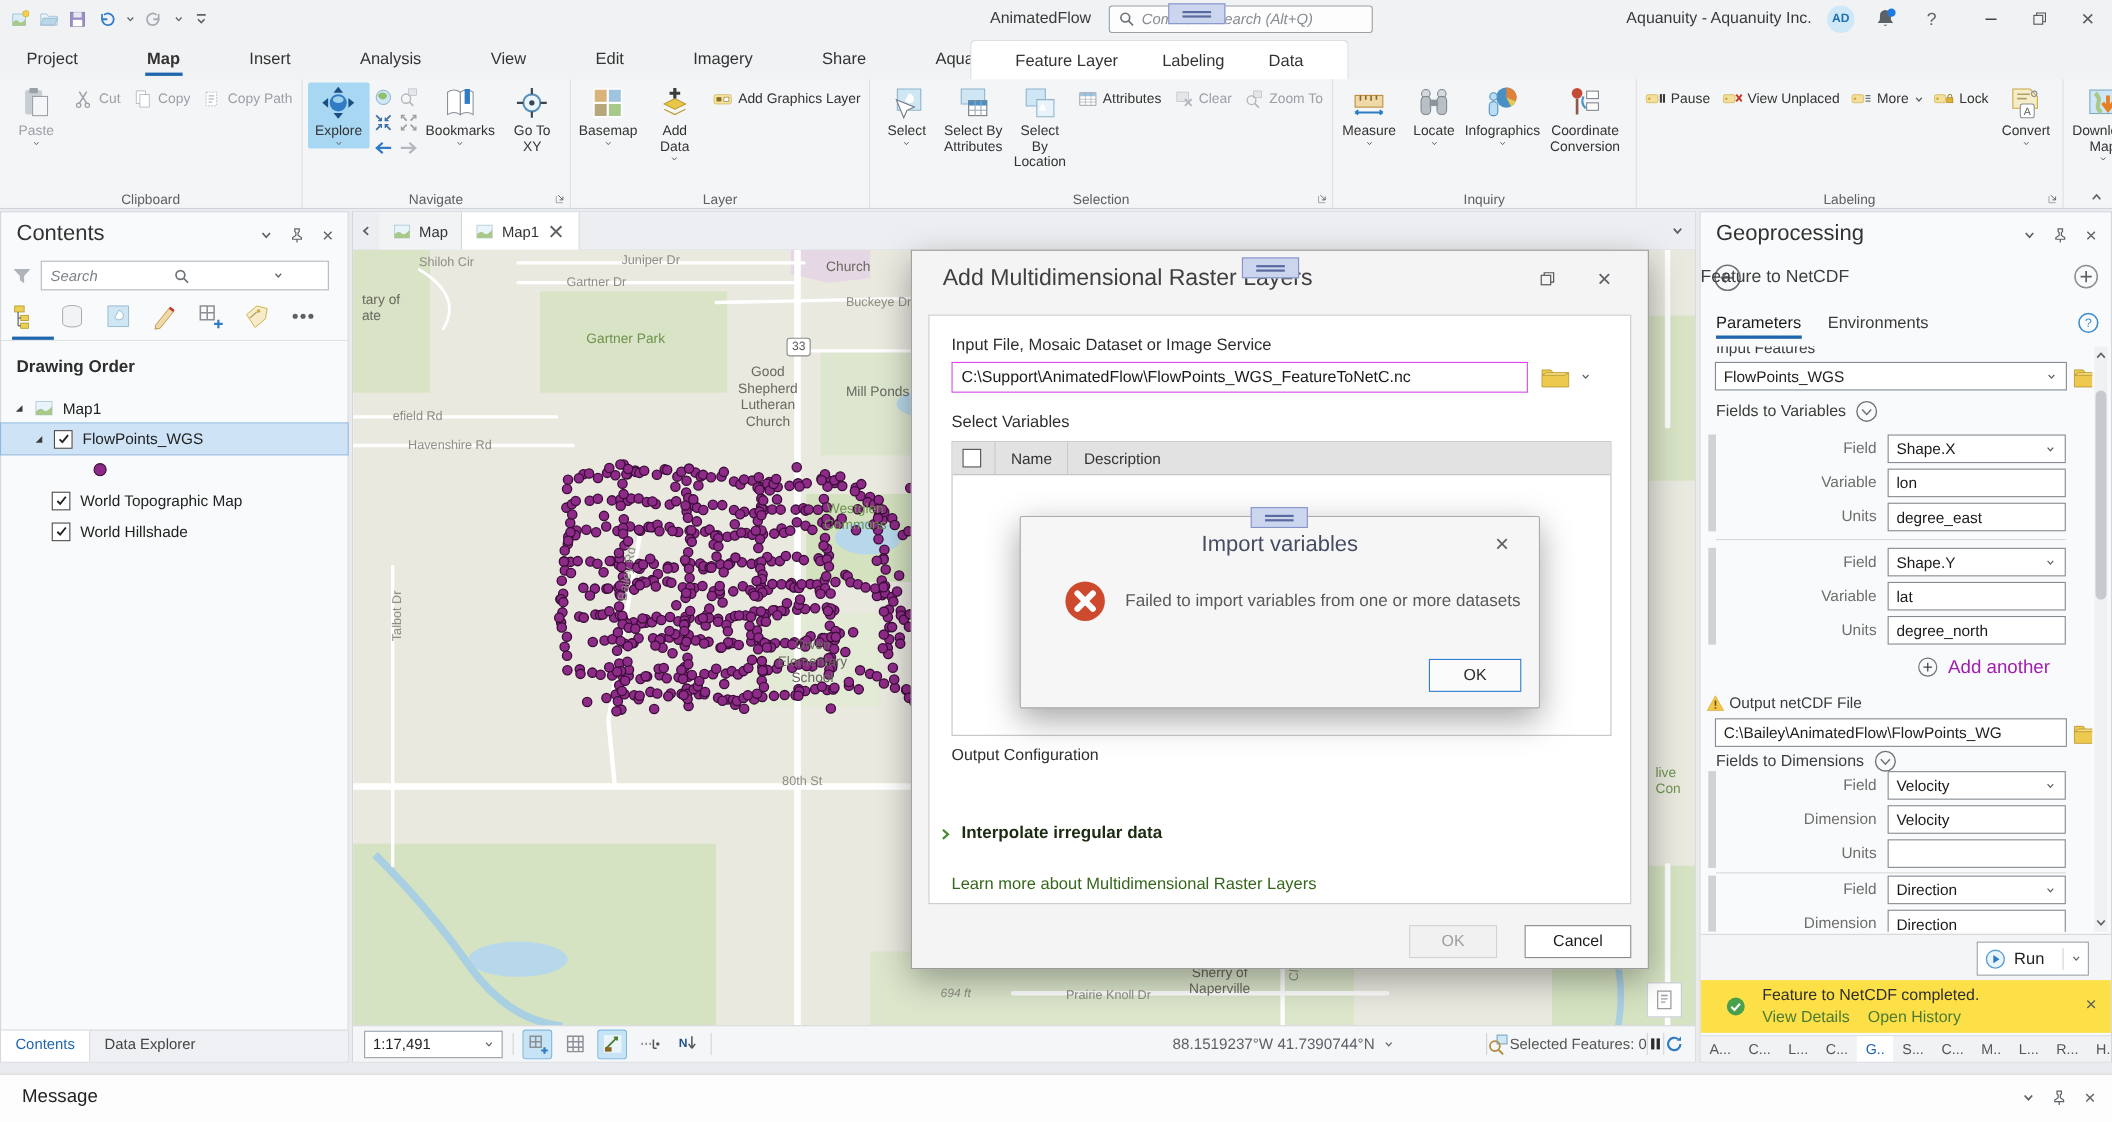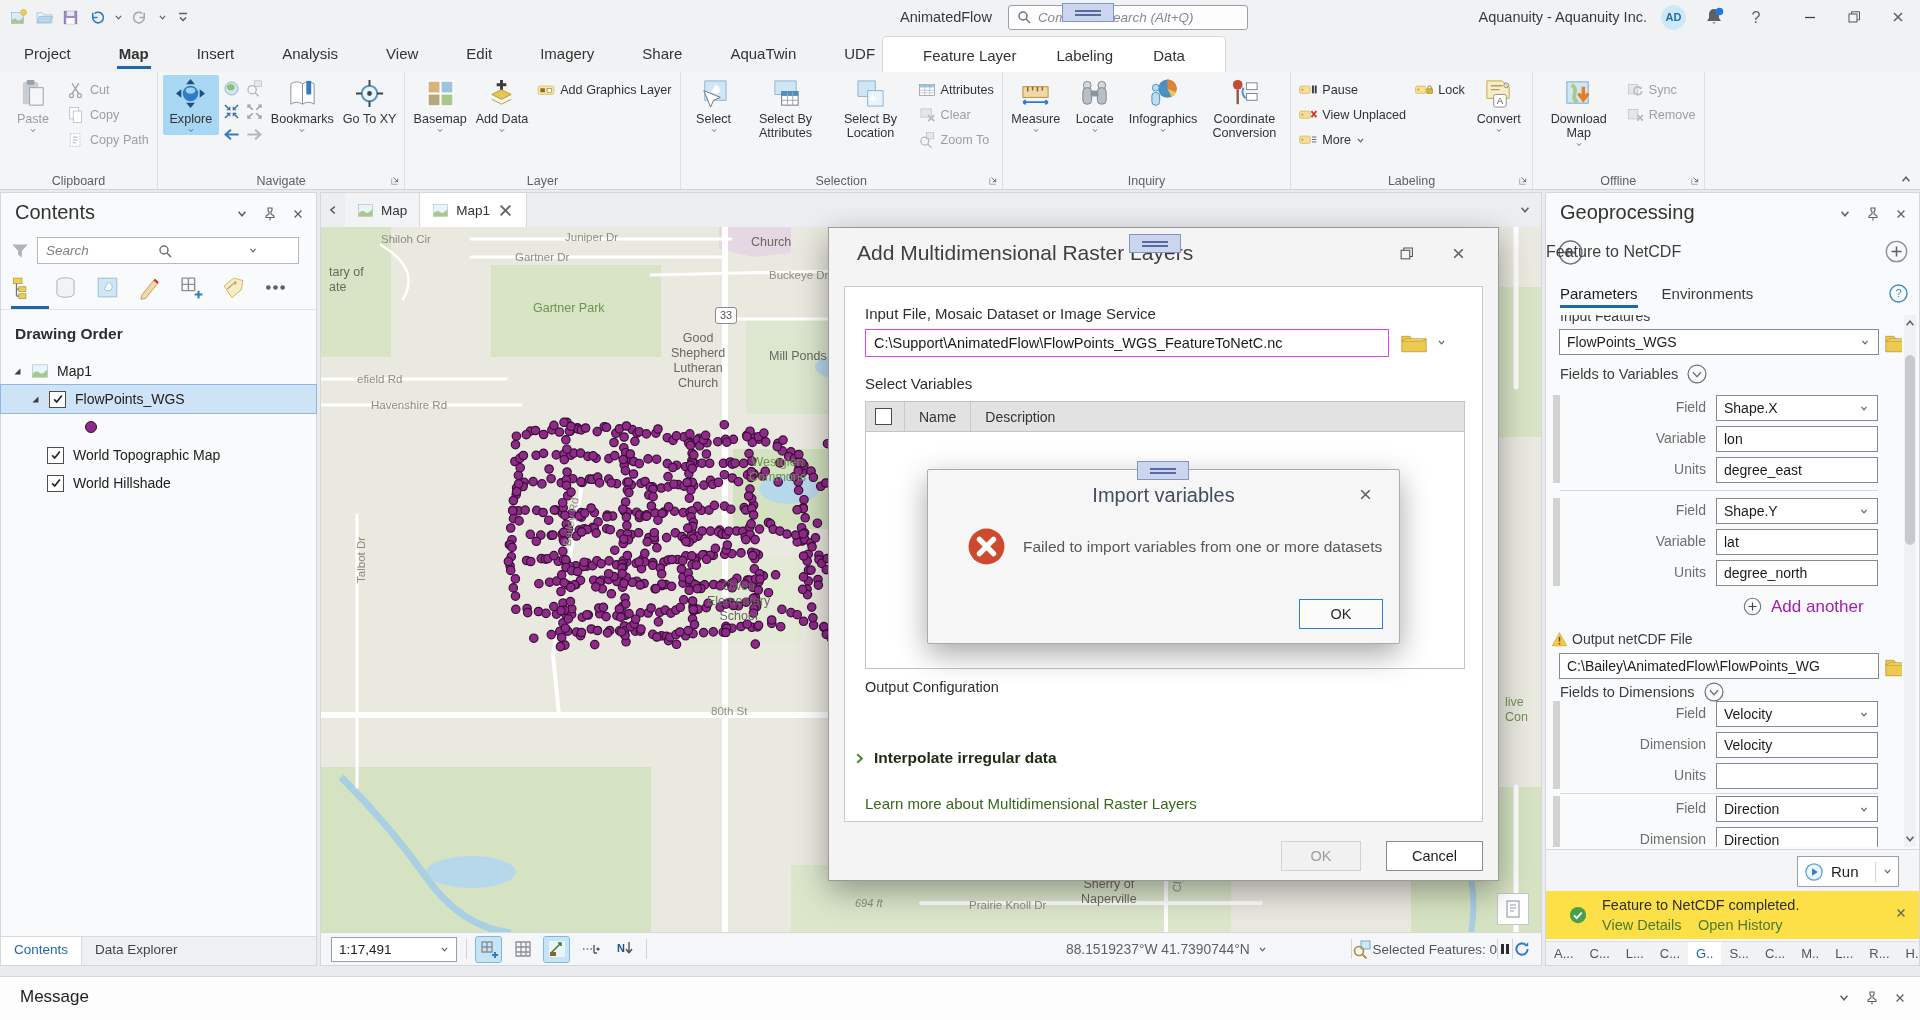--- a/index.html
+++ b/index.html
@@ -18,40 +18,40 @@
   .drag-chip{position:absolute;width:50px;height:17px;background:#ccd5ee;border:1px solid#8494c8;display:flex;flex-direction:column;justify-content:center;align-items:center;gap:2px;z-index:5;}
   .drag-chip i{display:block;width:26px;height:2px;background:#5a6aa0;}
   .tb-right{margin-left:auto;display:flex;align-items:center;}
   .tb-account{font-size:14.5px;color:#3a3a3a;margin-right:14px;}
   .avatar{width:25px;height:25px;border-radius:50%;background:#cfe8f7;color:#1d6fae;font-size:11px;font-weight:bold;display:flex;align-items:center;justify-content:center;margin-right:18px;}
   .tb-ico{width:20px;height:20px;margin-right:22px;}
   .winbtn{width:44px;height:34px;display:flex;align-items:center;justify-content:center;}
 
   
   .menubar{position:absolute;top:34px;left:0;right:0;height:38px;background:#f0f2f4;}
-  #menu-tabs{display:flex;padding-left:24px;gap:48px;height:38px;align-items:center;}
+  #menu-tabs{display:flex;padding-left:24px;gap:63px;height:38px;align-items:center;}
   .mtab{font-size:15px;color:#333;position:relative;height:38px;display:flex;align-items:center;}
   .mtab.active{font-weight:bold;}
   .mtab.active::after{content:"";position:absolute;left:-2px;right:-2px;bottom:3px;height:3px;background:#1f66ad;}
   .ctx-group{position:absolute;left:882px;top:2px;height:36px;width:342px;background:#fff;border:1px solid #d5d8db;border-bottom:none;border-radius:5px 5px 0 0;display:flex;align-items:center;justify-content:space-evenly;}
   .ctx-group .mtab{height:34px;}
 
   
   .ribbon{position:absolute;top:72px;left:0;right:0;height:117px;background:#f4f5f7;border-bottom:1px solid #d0d4d9;display:flex;align-items:stretch;}
   .rgroup{position:relative;display:flex;flex-direction:column;border-right:1px solid #dcdfe3;padding:3px 5px 16px;}
   .rg-content{display:flex;align-items:flex-start;gap:3px;flex:1;}
   .rg-label{position:absolute;bottom:1px;left:0;right:0;text-align:center;font-size:12.5px;color:#5c6166;}
   .rg-launcher{position:absolute;right:2px;bottom:3px;width:12px;height:12px;}
   .rbig{display:flex;flex-direction:column;align-items:center;min-width:50px;max-width:76px;padding:3px 3px 1px;border-radius:2px;}
   .rbig .icon32{width:31px;height:31px;}
   .rlabel{font-size:12.6px;color:#333;line-height:1.12;text-align:center;margin-top:3px;}
   .rbig.active{background:#a8d7f3;}
   .rbig.disabled .rlabel,.rsmall.disabled{color:#9aa0a6;}
   .rchev{width:10px;height:7px;margin-top:1px;}
-  .rg-col{display:flex;flex-direction:column;gap:5px;padding-top:5px;}
+  .rg-col{display:flex;flex-direction:row;gap:5px;padding-top:5px;}
   .rsmall{display:flex;align-items:center;gap:5px;font-size:12.6px;color:#333;padding:1px 3px;white-space:nowrap;}
   .rsmall .icon18{width:18px;height:18px;}
   .navcluster{display:grid;grid-template-columns:20px 20px;grid-auto-rows:20px;gap:3px;padding-top:4px;}
   .navcluster .icon{width:19px;height:19px;}
 
   
   .panel{position:absolute;background:#f9fafb;border:1px solid #d4d8dc;box-sizing:border-box;}
   .p-icons{position:absolute;display:flex;gap:15px;align-items:center;}
   .ptitle{font-size:20px;color:#323232;}
 

